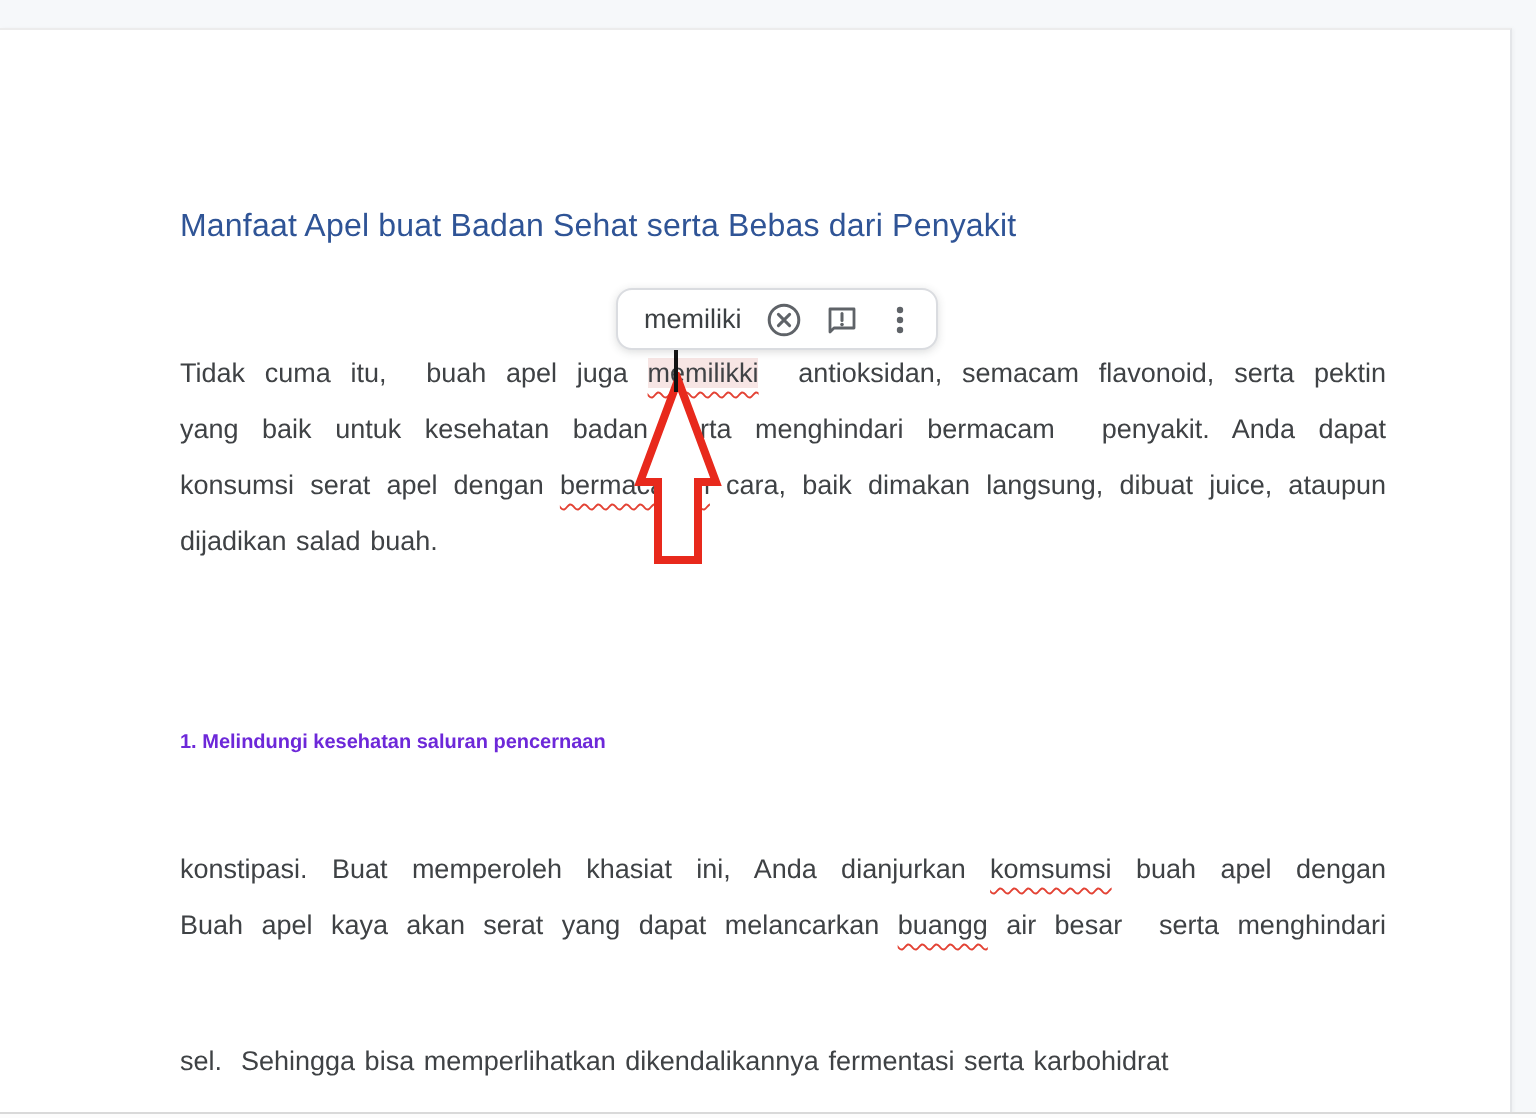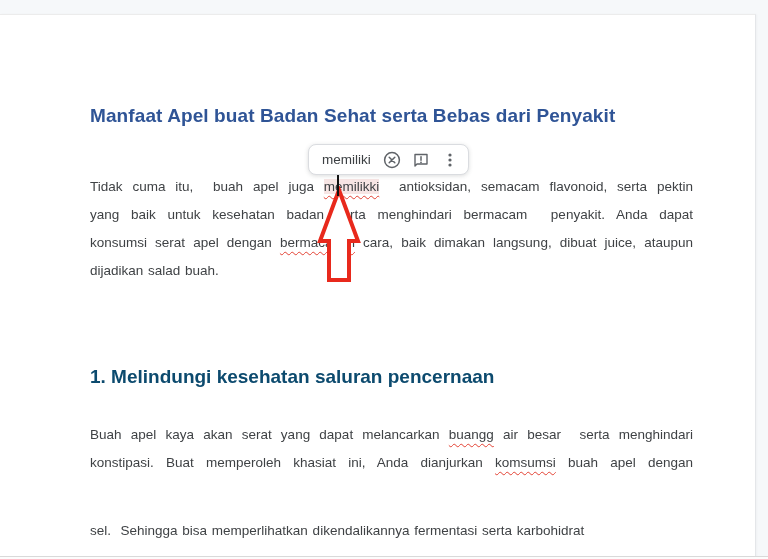--- a/index.html
+++ b/index.html
@@ -9,25 +9,25 @@
     font-family:"Liberation Sans","DejaVu Sans",sans-serif;
   }
   
   .page{
     position:absolute;left:0;top:14px;width:755px;height:545px;
     background:#ffffff;border-top:1px solid #ececec;border-right:1px solid #e4e6e9;
     box-shadow:1px 0 2px rgba(0,0,0,0.03);
   }
   .doc-title{
     position:absolute;left:90px;top:90px;width:640px;
-    font-size:19px;font-weight:bold;color:#2F5496;letter-spacing:0.1px;
+    font-size:16px;font-weight:normal;color:#2F5496;letter-spacing:0.1px;
   }
   .section-heading{
     position:absolute;left:90px;top:351px;width:560px;
-    font-size:19px;font-weight:bold;color:#0c4a6e;
+    font-size:10px;font-weight:bold;color:#6d28d9;
   }
   .para{
     position:absolute;left:90px;width:603px;
     font-size:13.5px;color:#3f4245;word-spacing:1px;
   }
   .jline{
     height:28px;line-height:28px;
     text-align:justify;text-align-last:justify;
     overflow:visible;white-space:normal;
   }
@@ -76,22 +76,22 @@
       <div class="jline"><span>Tidak cuma itu,&nbsp; buah apel juga </span><span class="err hl">memilikki</span><span>&nbsp; antioksidan, semacam flavonoid, serta pektin</span></div>
       <div class="jline"><span>yang baik untuk kesehatan badan serta menghindari bermacam&nbsp; penyakit. Anda dapat</span></div>
       <div class="jline"><span>konsumsi serat apel dengan </span><span class="err">bermacamm</span><span> cara, baik dimakan langsung, dibuat juice, ataupun</span></div>
       <div class="jline last"><span>dijadikan salad buah.</span></div>
     </div>
 
 
   <div class="section-heading">1. Melindungi kesehatan saluran pencernaan</div>
 
   <div class="para" style="top:406px">
+      <div class="jline"><span>konstipasi. Buat memperoleh khasiat ini, Anda dianjurkan </span><span class="err">komsumsi</span><span> buah apel dengan</span></div>
       <div class="jline"><span>Buah apel kaya akan serat yang dapat melancarkan </span><span class="err">buangg</span><span> air besar&nbsp; serta menghindari</span></div>
-      <div class="jline"><span>konstipasi. Buat memperoleh khasiat ini, Anda dianjurkan </span><span class="err">komsumsi</span><span> buah apel dengan</span></div>
     </div>
 
   <div class="para" style="top:502px">
       <div class="jline last"><span>sel.&nbsp; Sehingga bisa memperlihatkan dikendalikannya fermentasi serta karbohidrat</span></div>
     </div>
 
 </div>
 
 <div class="popup">
   <span class="suggestion">memiliki</span>

